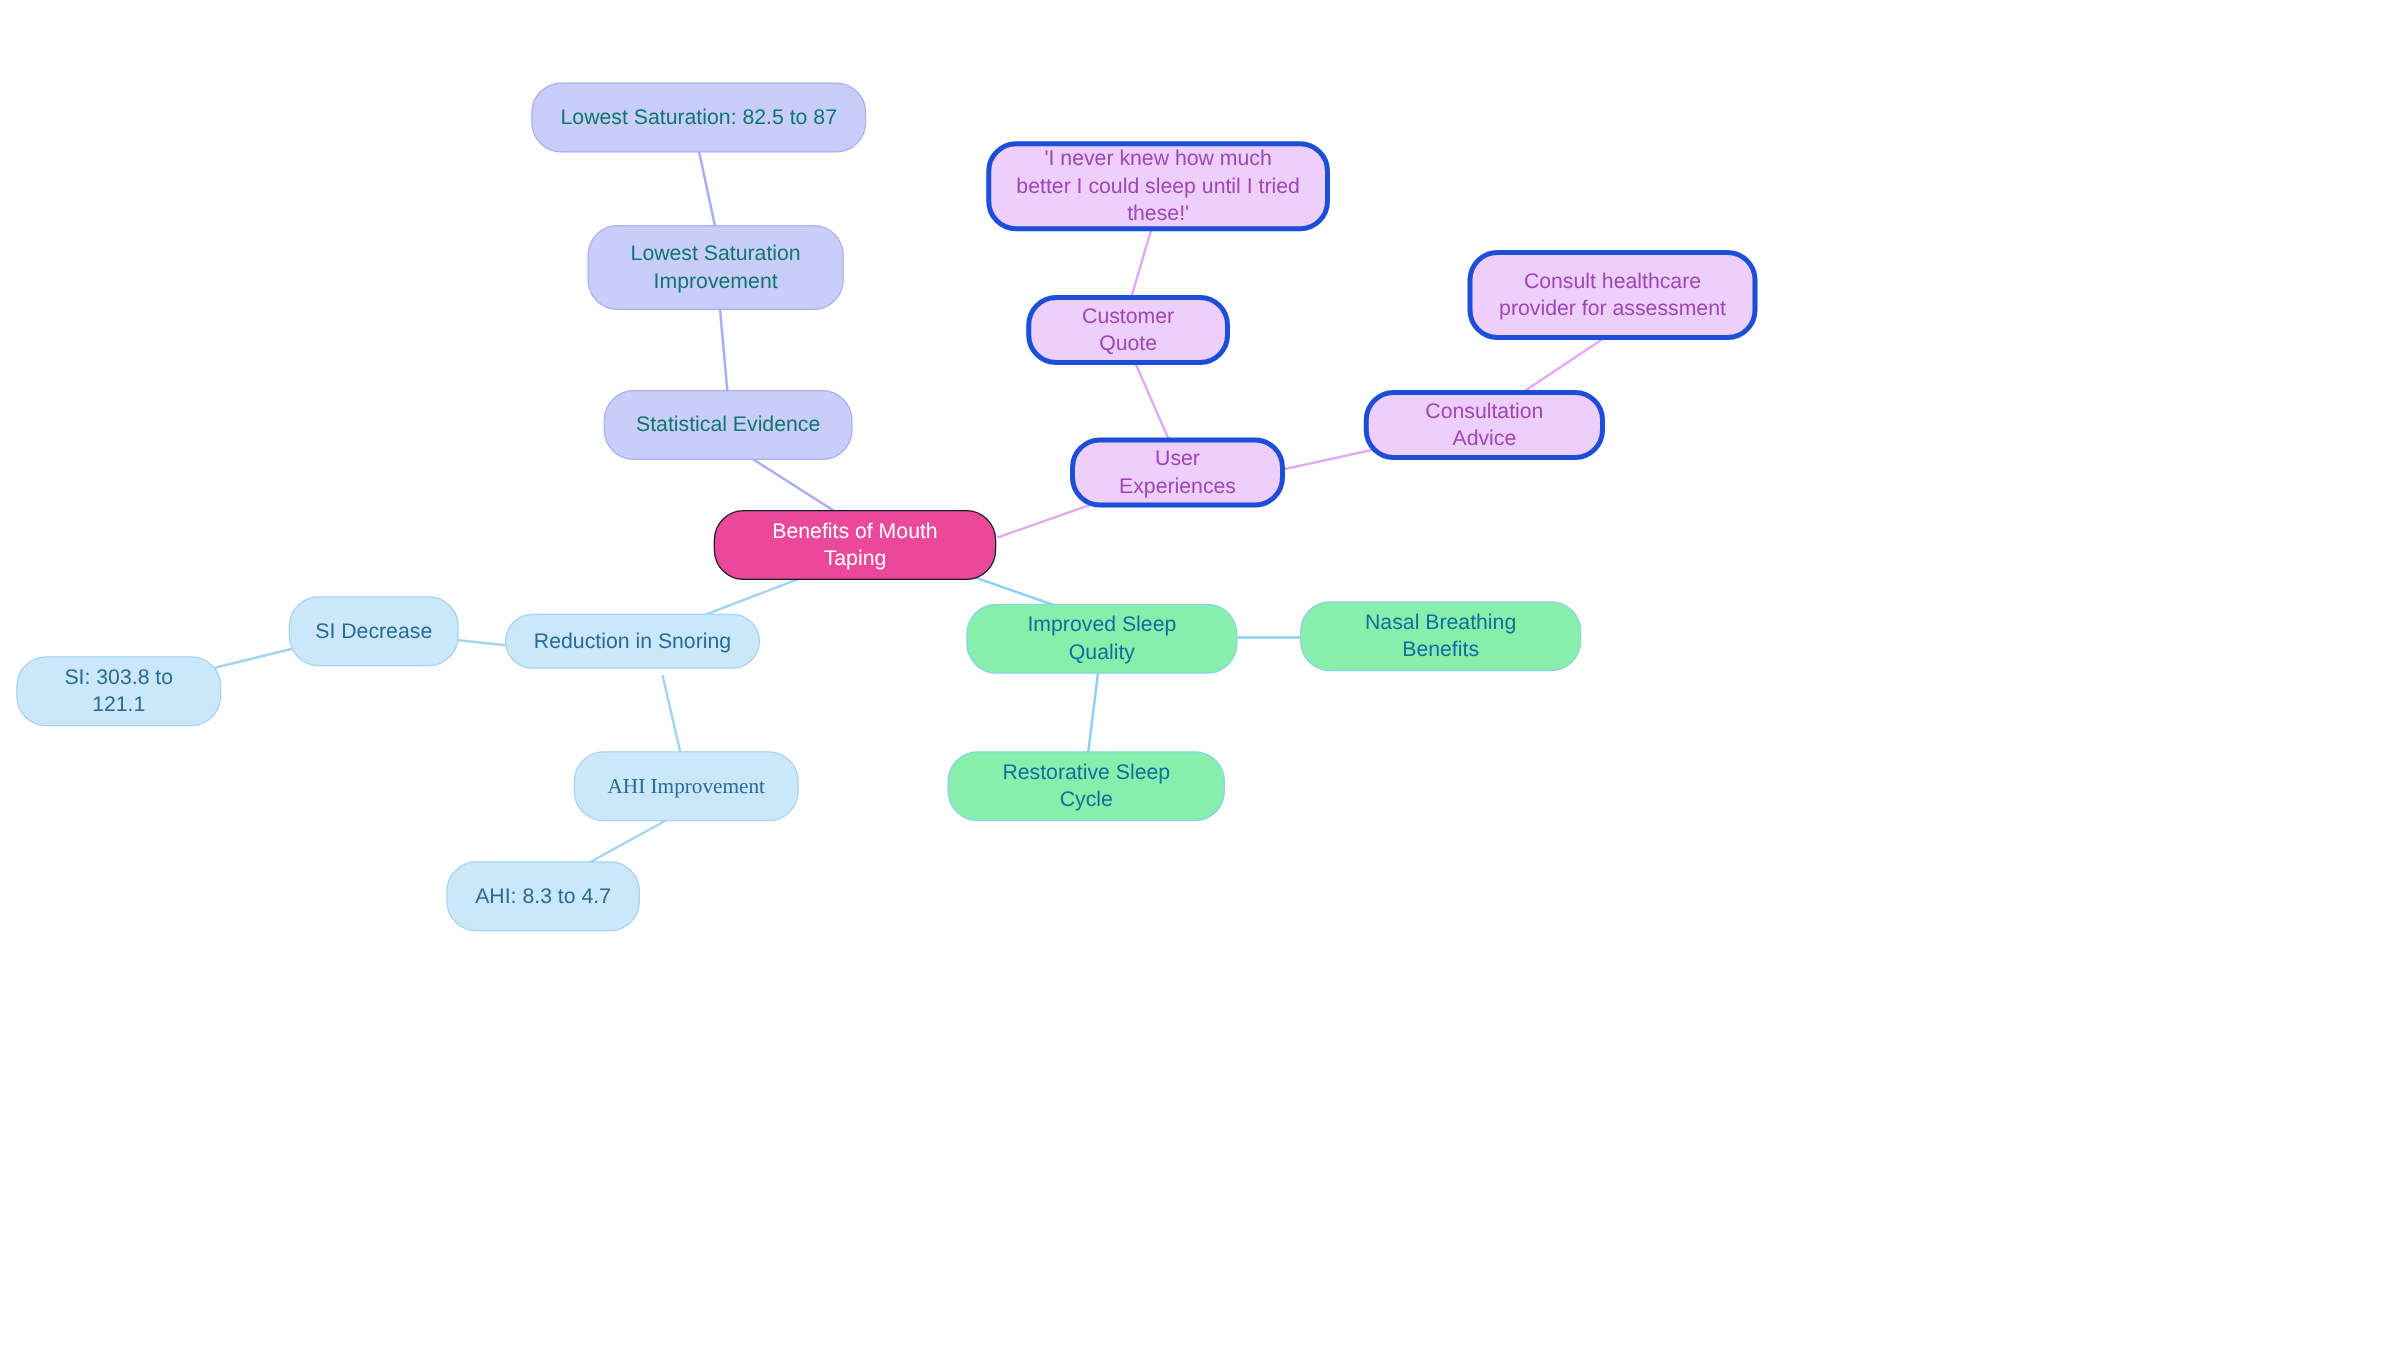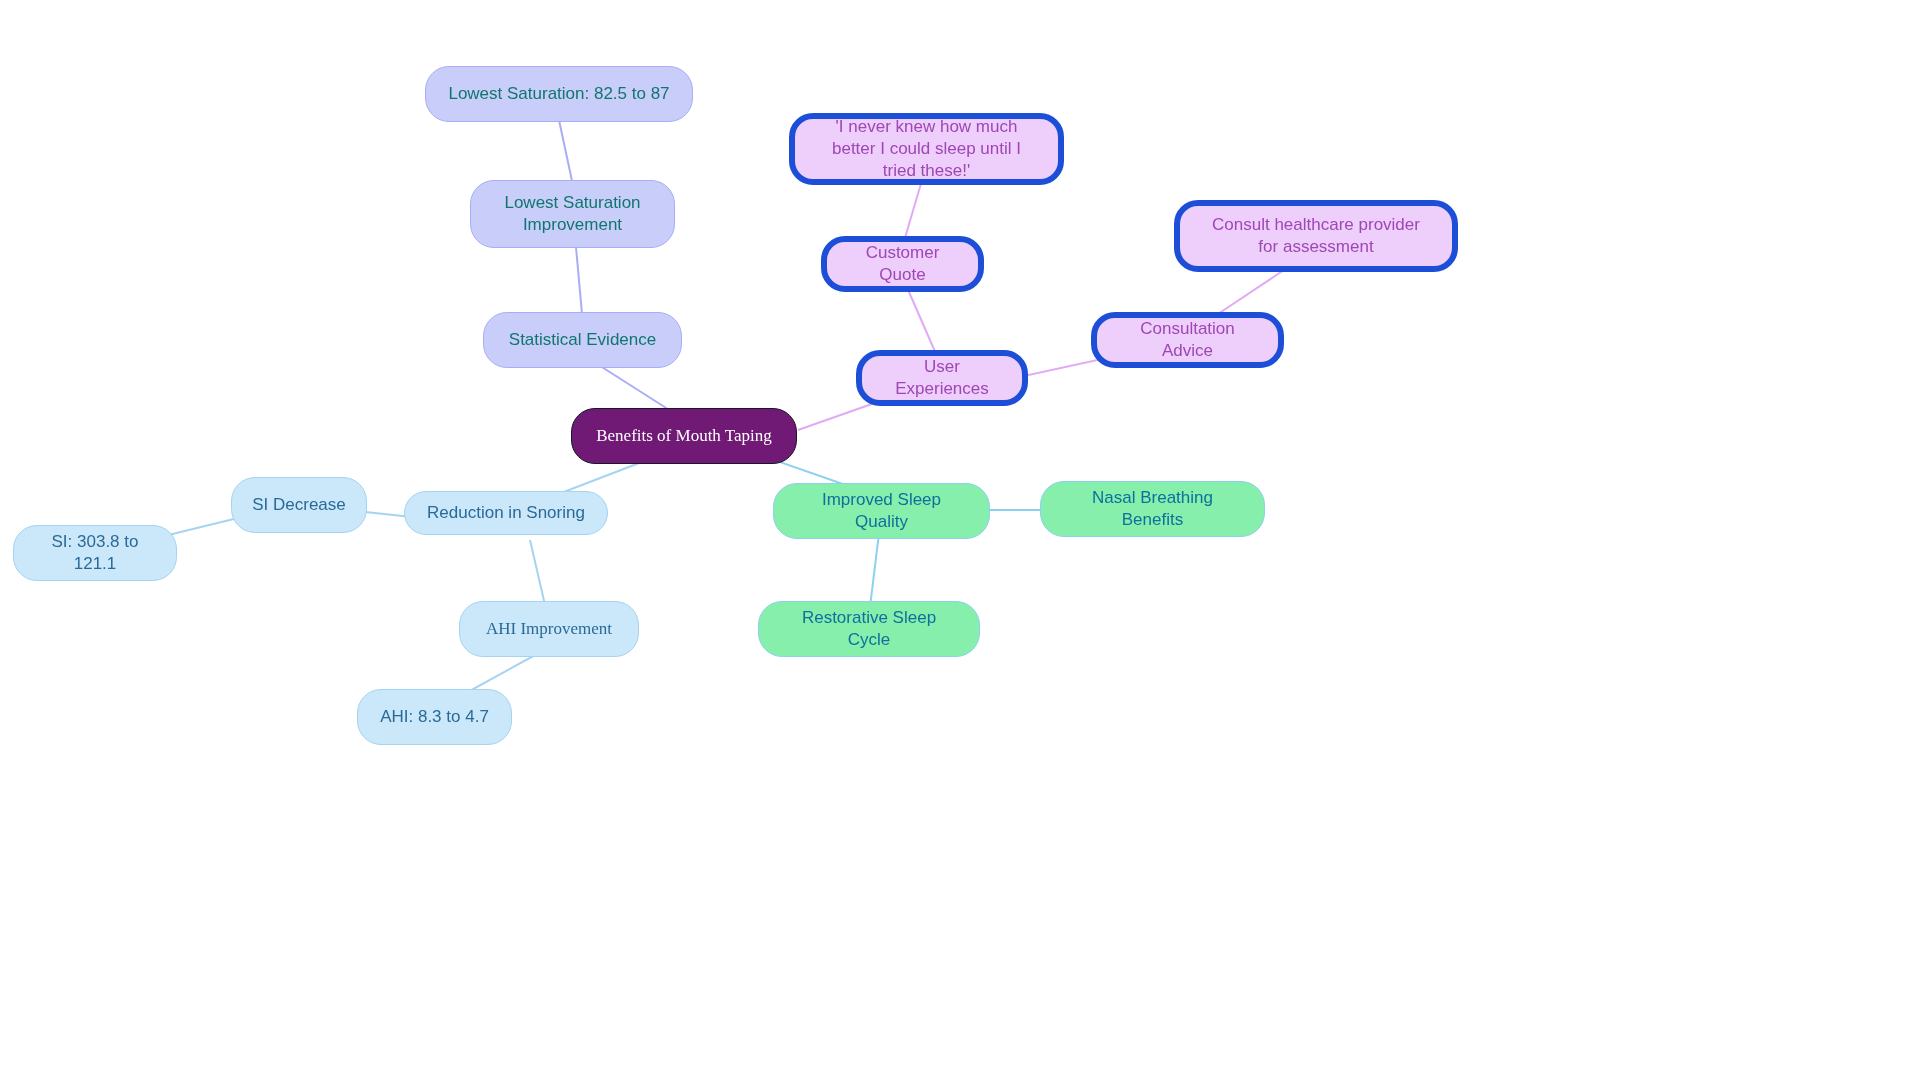--- a/index.html
+++ b/index.html
@@ -20,34 +20,33 @@
       display: flex;
       align-items: center;
       justify-content: center;
       text-align: center;
       border-radius: 24px;
       padding: 12px 20px;
       font-size: 17px;
       line-height: 1.3;
     }
     .node-center {
-      background: #701a75;
+      background: #ec4899;
       color: #ffffff;
       border: 1px solid #141b26;
-      font-family: Liberation Serif, serif;
     }
     .node-purple {
       background: #c9cdfa;
       color: #0f766e;
       border: 1px solid #a8aef5;
     }
     .node-pink {
       background: #eecefa;
       color: #9e47b5;
-      border: 6px solid #1d4ed8;
+      border: 4px solid #1d4ed8;
     }
     .node-lightblue {
       background: #cbe7fa;
       color: #2a6a96;
       border: 1px solid #a5d4f0;
     }
     .node-blue {
       background: #86efac;
       color: #0f6f9d;
       border: 1px solid #8dd0ef;
@@ -118,21 +117,21 @@
 </div>
 <div class="node node-pink" style="left: 821px; top: 236px; width: 163px; height: 56px;">
   <span>Customer Quote</span>
 </div>
 <div class="node node-pink" style="left: 789px; top: 113px; width: 275px; height: 72px;">
   <span>'I never knew how much better I could sleep until I tried these!'</span>
 </div>
 <div class="node node-pink" style="left: 1091px; top: 312px; width: 193px; height: 56px;">
   <span>Consultation Advice</span>
 </div>
-<div class="node node-pink" style="left: 1174px; top: 200px; width: 284px; height: 72px;">
+<div class="node node-pink" style="left: 1174px; top: 200px; width: 232px; height: 72px;">
   <span>Consult healthcare provider for assessment</span>
 </div>
 
 <div class="node node-lightblue" style="left: 404px; top: 491px; width: 204px; height: 44px;">
   <span>Reduction in Snoring</span>
 </div>
 <div class="node node-lightblue" style="left: 231px; top: 477px; width: 136px; height: 56px;">
   <span>SI Decrease</span>
 </div>
 <div class="node node-lightblue" style="left: 13px; top: 525px; width: 164px; height: 56px;">

